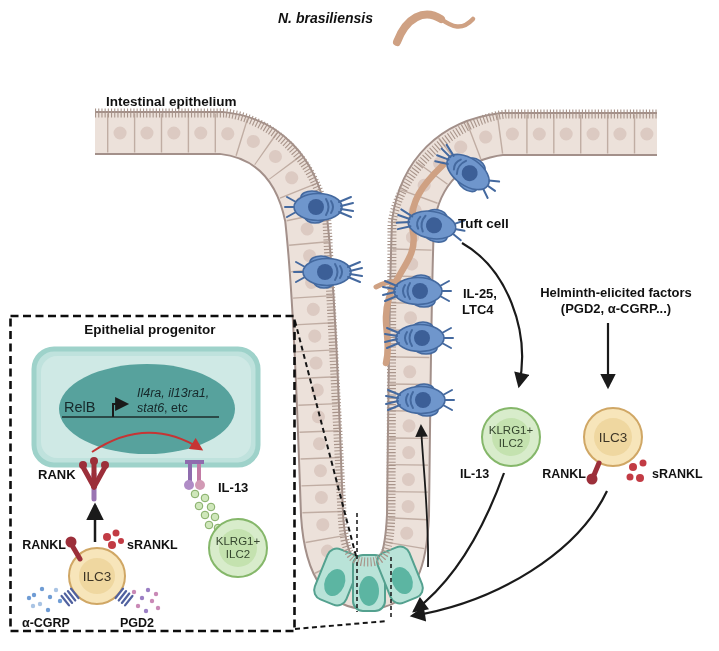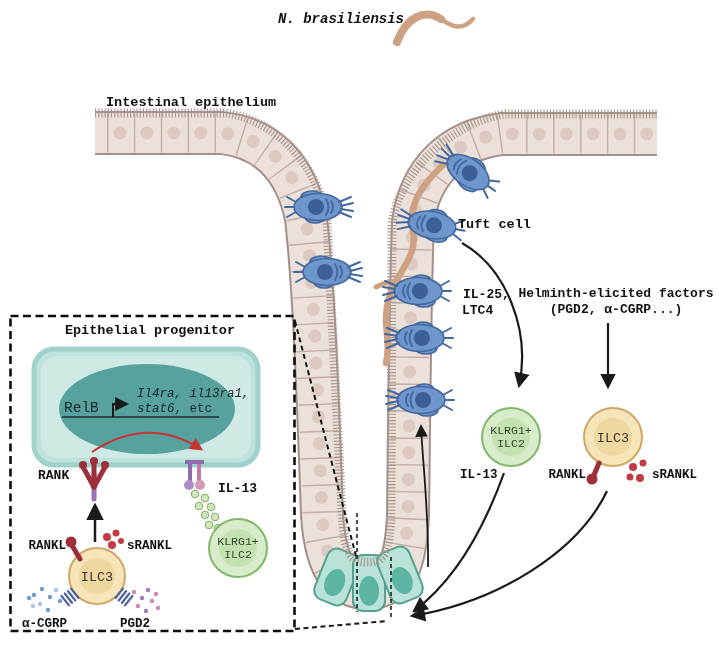--- a/index.html
+++ b/index.html
@@ -1,17 +1,17 @@
 <!DOCTYPE html>
 <html style="--epithelium_fill: #ece1da; --epithelium_border: #a3908a; --tuft_blue: #6f96cc; --tuft_dark: #3c5f97; --progenitor_teal: #b9e3d8; --teal_dark: #57a29d; --ilc2_green: #d8eccb; --ilc2_border: #85b76a; --ilc3_orange: #f7e5ba; --ilc3_border: #d0a765; --rankl_red: #9c2f3a; --srankl_red: #c23b44; --worm_tan: #cfa183; --cgrp_blue: #6f9cd4; --pgd2_pink: #c989b6; --arrow_black: #1a1a1a; --red_arrow: #c63434;"><head>
 <meta charset="utf-8">
 <style>
   html,body{margin:0;padding:0;background:#ffffff;}
   #fig{position:relative;width:719px;height:651px;background:#fff;overflow:hidden;
-       font-family:Liberation Mono, monospace;}
+       font-family:Liberation Sans, sans-serif;}
   svg{position:absolute;left:0;top:0;}
   text{fill:#111;}
   .lbl{font-size:13px;font-weight:bold;}
   .lbl-sm{font-size:12.5px;font-weight:bold;}
   .title-it{font-size:14px;font-weight:bold;font-style:italic;}
   .cellname{font-size:13.5px;fill:#3d3526;}
   .cellname2{font-size:11px;fill:#35462e;}
   .relb{font-size:14.5px;fill:#16282a;}
   .gene{font-size:12.5px;font-style:italic;fill:#16282a;}
   .gene-r{font-size:12.5px;font-style:normal;fill:#16282a;}

